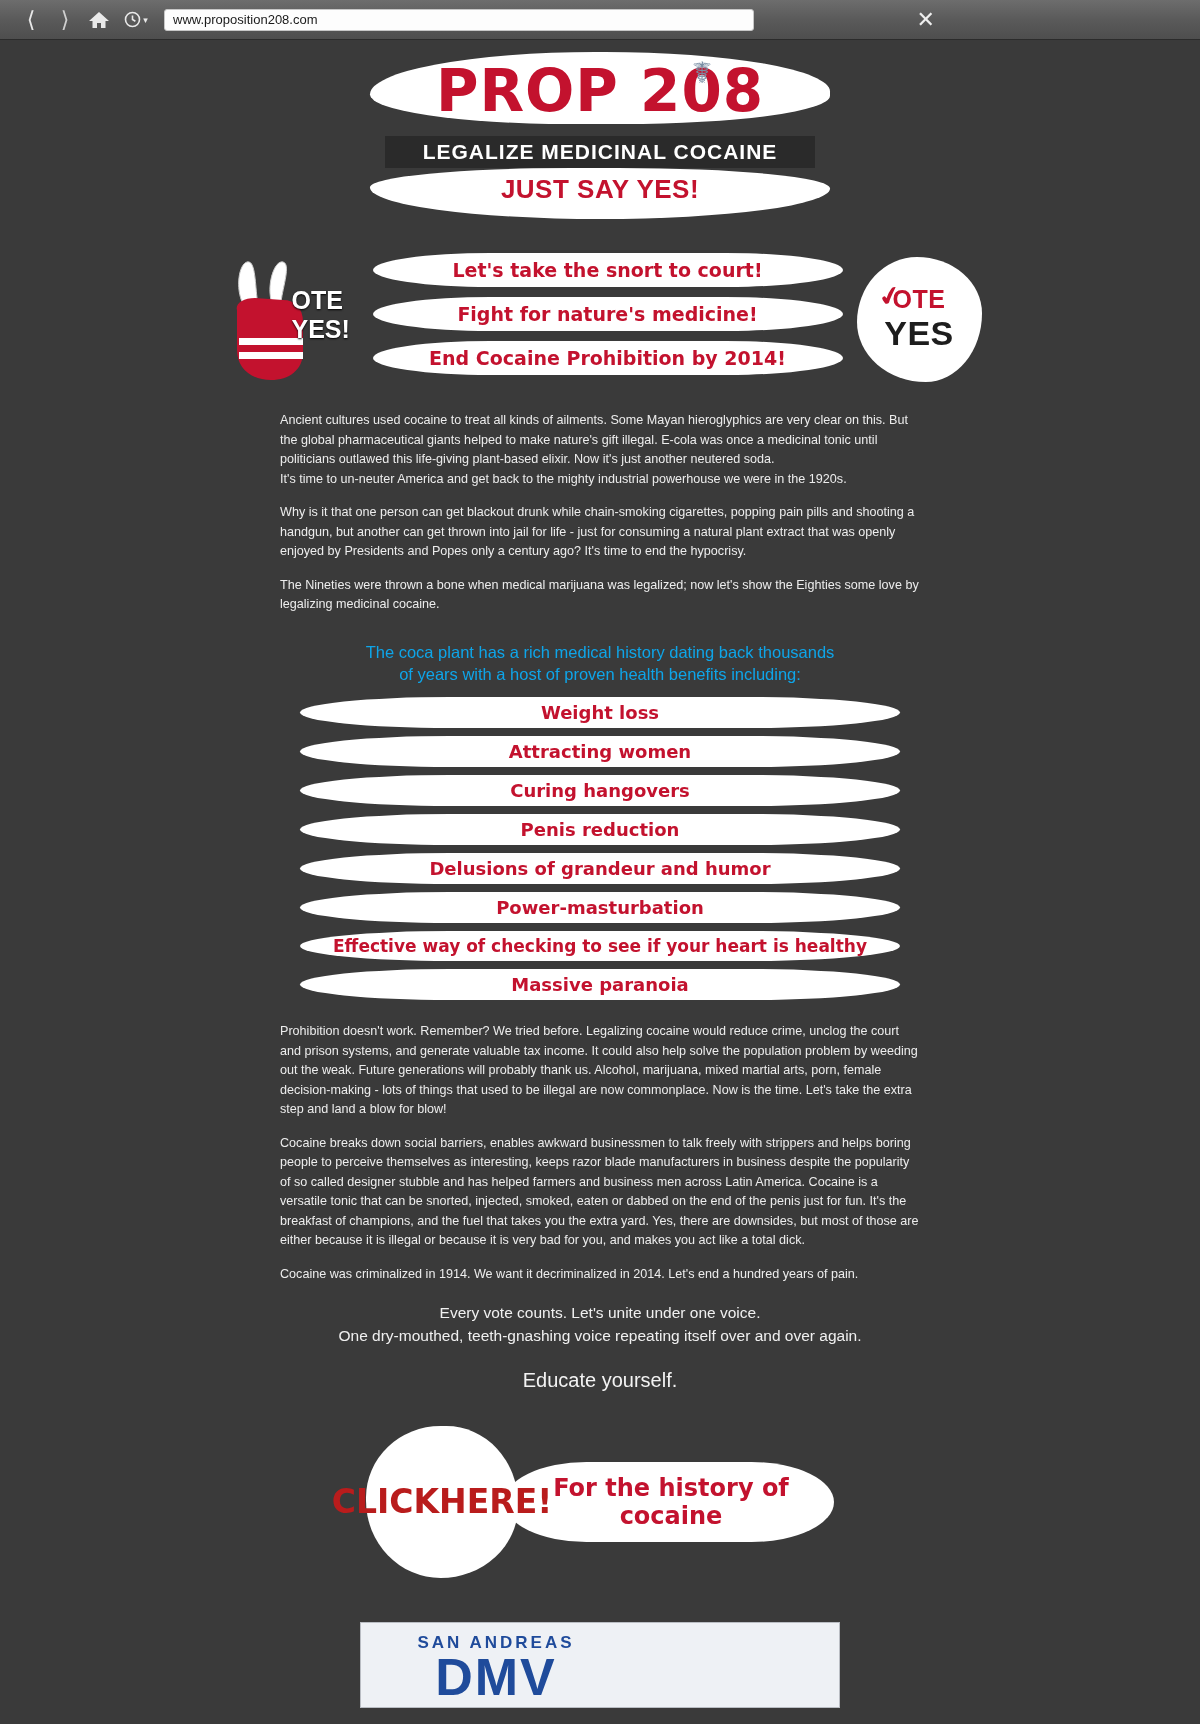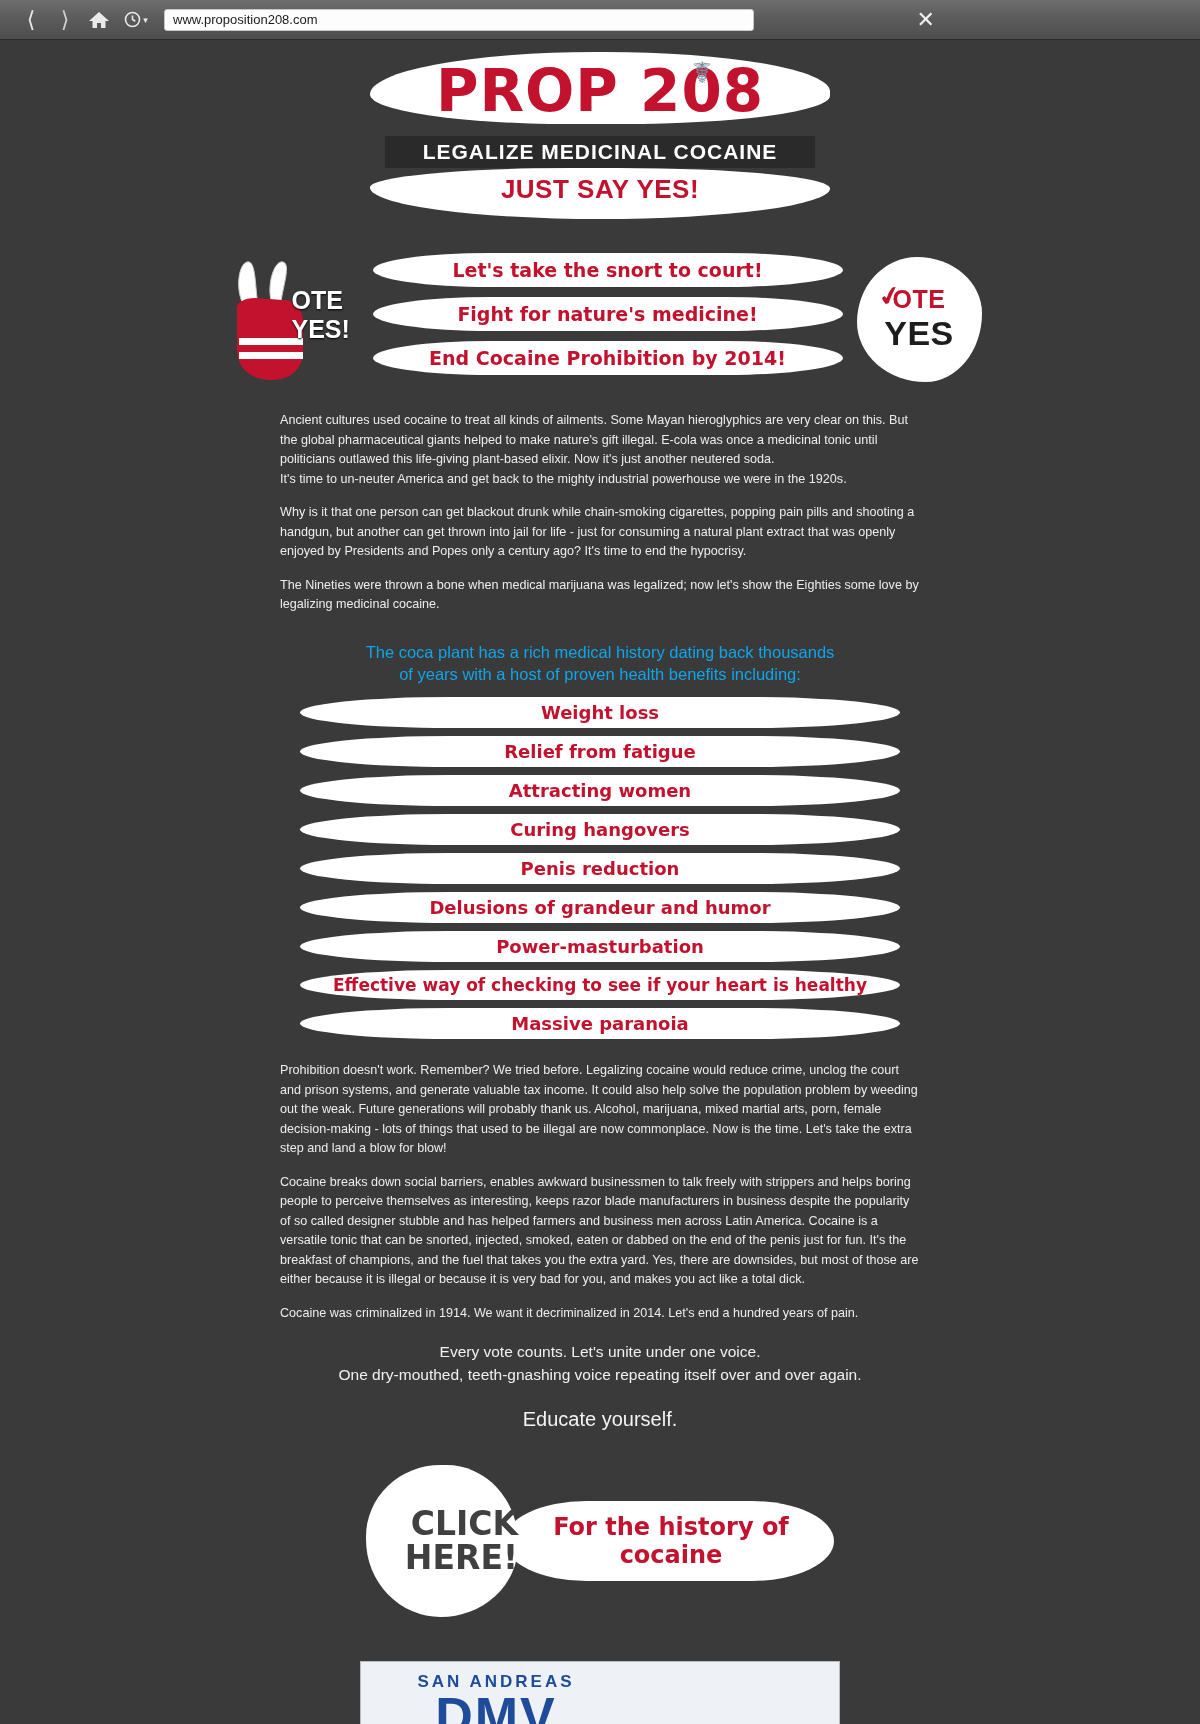--- a/index.html
+++ b/index.html
@@ -222,23 +222,23 @@
   .click-row {
     display: flex;
     align-items: center;
     justify-content: center;
     margin-top: 34px;
   }
   .click-blob {
     width: 152px; height: 152px;
     background: #fff;
     border-radius: 50% 48% 52% 50% / 48% 52% 48% 52%;
-    display: flex; flex-direction: column;
-    align-items: flex-end; justify-content: center;
-    color: #404040;
+    display: flex; 
+    align-items: center; justify-content: center;
+    color: #b91c1c;
     font-weight: bold;
     font-size: 33px;
     line-height: 1.05;
     font-family: "DejaVu Sans", sans-serif;
     cursor: pointer;
     margin-right: -14px;
     z-index: 2;
   }
   .click-tail {
     background: #fff;
@@ -353,21 +353,20 @@
 It's time to un-neuter America and get back to the mighty industrial powerhouse we were in the 1920s.</p>
     <p>Why is it that one person can get blackout drunk while chain-smoking cigarettes, popping pain pills and shooting a handgun, but another can get thrown into jail for life - just for consuming a natural plant extract that was openly enjoyed by Presidents and Popes only a century ago? It's time to end the hypocrisy.</p>
     <p>The Nineties were thrown a bone when medical marijuana was legalized; now let's show the Eighties some love by legalizing medicinal cocaine.</p>
   </div>
 
   <div class="benefits-head" style="white-space: pre-line;">The coca plant has a rich medical history dating back thousands
 of years with a host of proven health benefits including:</div>
 
   <div class="benefit-list">
     <div class="benefit" style="width:100%;">Weight loss</div>
-    <div class="benefit" style="width:100%;">Relief from fatigue</div>
     <div class="benefit" style="width:100%;">Attracting women</div>
     <div class="benefit" style="width:100%;">Curing hangovers</div>
     <div class="benefit" style="width:100%;">Penis reduction</div>
     <div class="benefit" style="width:100%;">Delusions of grandeur and humor</div>
     <div class="benefit" style="width:100%;">Power-masturbation</div>
     <div class="benefit" style="width:100%; font-size:17px;">Effective way of checking to see if your heart is healthy</div>
     <div class="benefit" style="width:100%;">Massive paranoia</div>
   </div>
 
   <div class="copy" style="margin-top:22px;">

